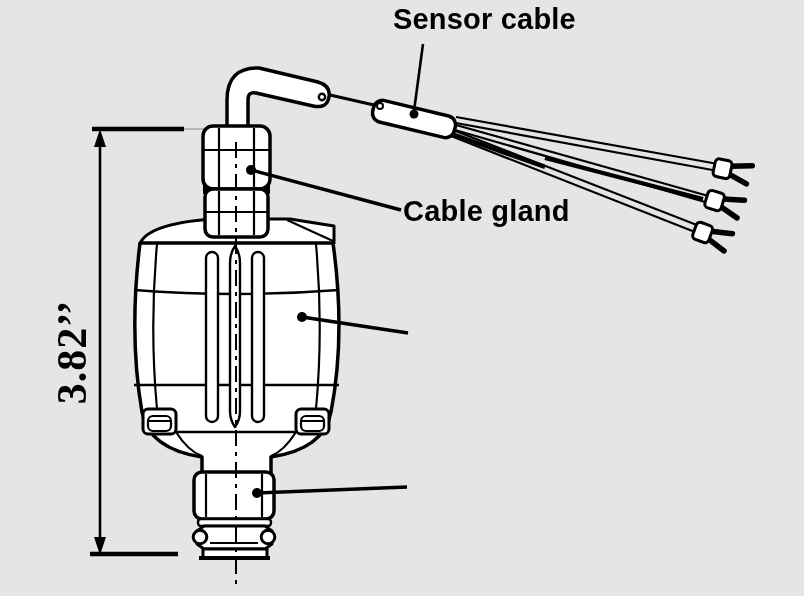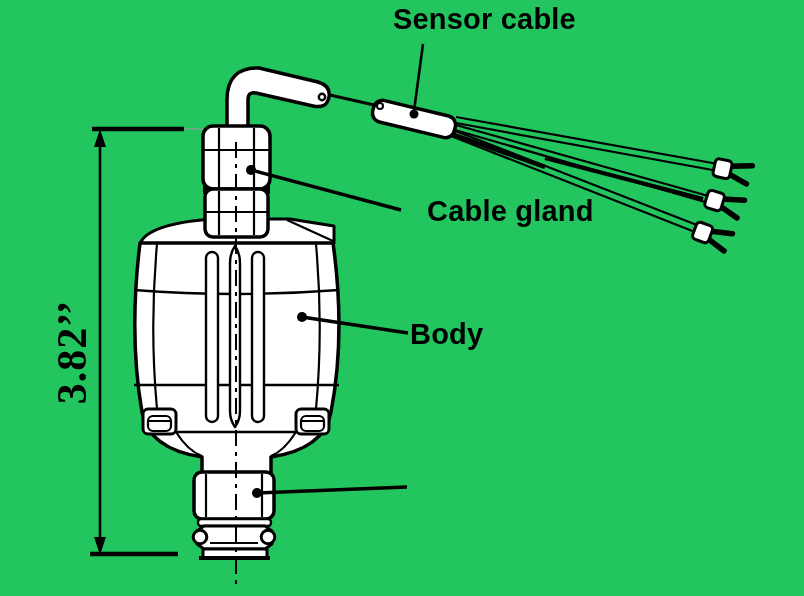--- a/index.html
+++ b/index.html
@@ -1,33 +1,33 @@
 <!DOCTYPE html>
 <html><head>
 <meta charset="utf-8">
 <style>
   html,body{margin:0;padding:0;background:#ffffff;}
   .stage{
-    position:relative;width:804px;height:596px;background:#22c55e;
+    position:relative;width:804px;height:596px;background:#e5e5e5;
     font-family:"Liberation Sans",sans-serif;overflow:hidden;
   }
   .stage svg{position:absolute;left:0;top:0;}
   .callout-label{
     position:absolute;font-weight:700;font-size:29px;color:#000;
     white-space:nowrap;letter-spacing:0.2px;line-height:1.1;
     font-family:"Liberation Sans",sans-serif;
   }
   .dim-label{
     position:absolute;left:72px;top:352px;
     transform:translate(-50%,-50%) rotate(-90deg);
     font-family:"Liberation Serif",serif;font-weight:700;font-size:42px;
     letter-spacing:1px;color:#000;white-space:nowrap;
   }
   .lbl-sensor{left:393px;top:4px;}
-  .lbl-gland{left:403px;top:196px;margin-left:24px;}
+  .lbl-gland{left:403px;top:196px;}
   .lbl-body{left:410px;top:319px;}
   .lbl-vent{left:412px;top:468px;}
 </style>
 </head>
 <body>
 
 <div class="stage">
 
   <svg width="804" height="596" viewBox="0 0 804 596" fill="none" stroke="#000" stroke-linecap="butt" stroke-linejoin="round">
 
@@ -150,16 +150,15 @@
       <circle cx="302" cy="317" r="5" fill="#000" stroke="none"></circle>
     </g>
     <g>
       <line x1="257" y1="493" x2="407" y2="487" stroke-width="3.5"></line>
       <circle cx="257" cy="493" r="5" fill="#000" stroke="none"></circle>
     </g>
   </svg>
 
   <div class="callout-label lbl-sensor">Sensor cable</div>
   <div class="callout-label lbl-gland">Cable gland</div>
-  <div class="callout-label lbl-body">Body</div>
   <div class="dim-label">3.82’’</div>
 
 </div>
 
 </body></html>

